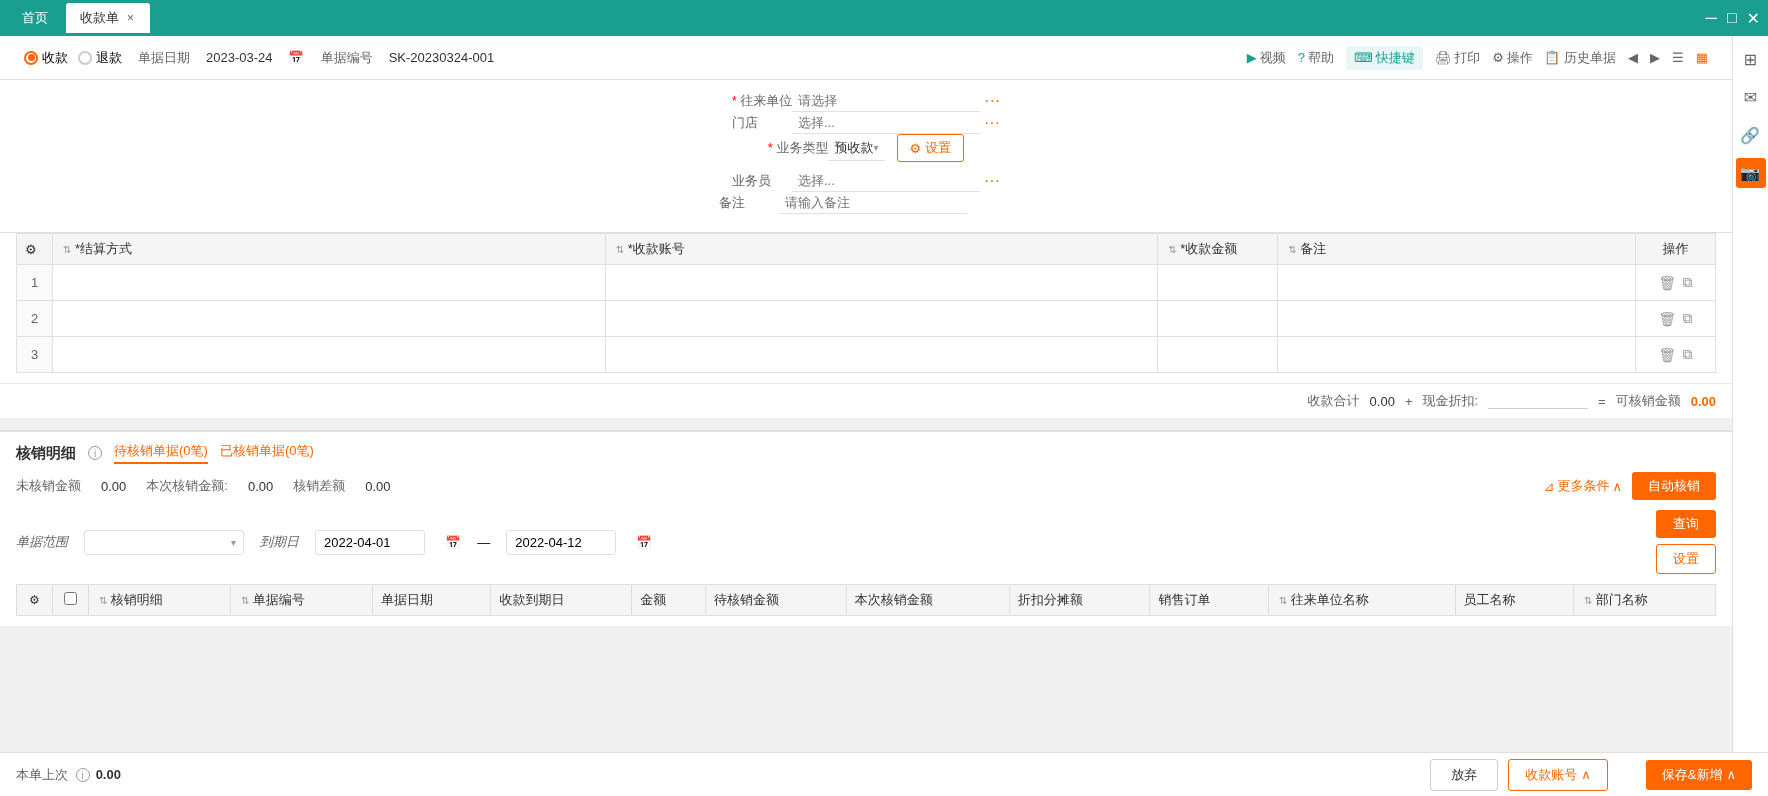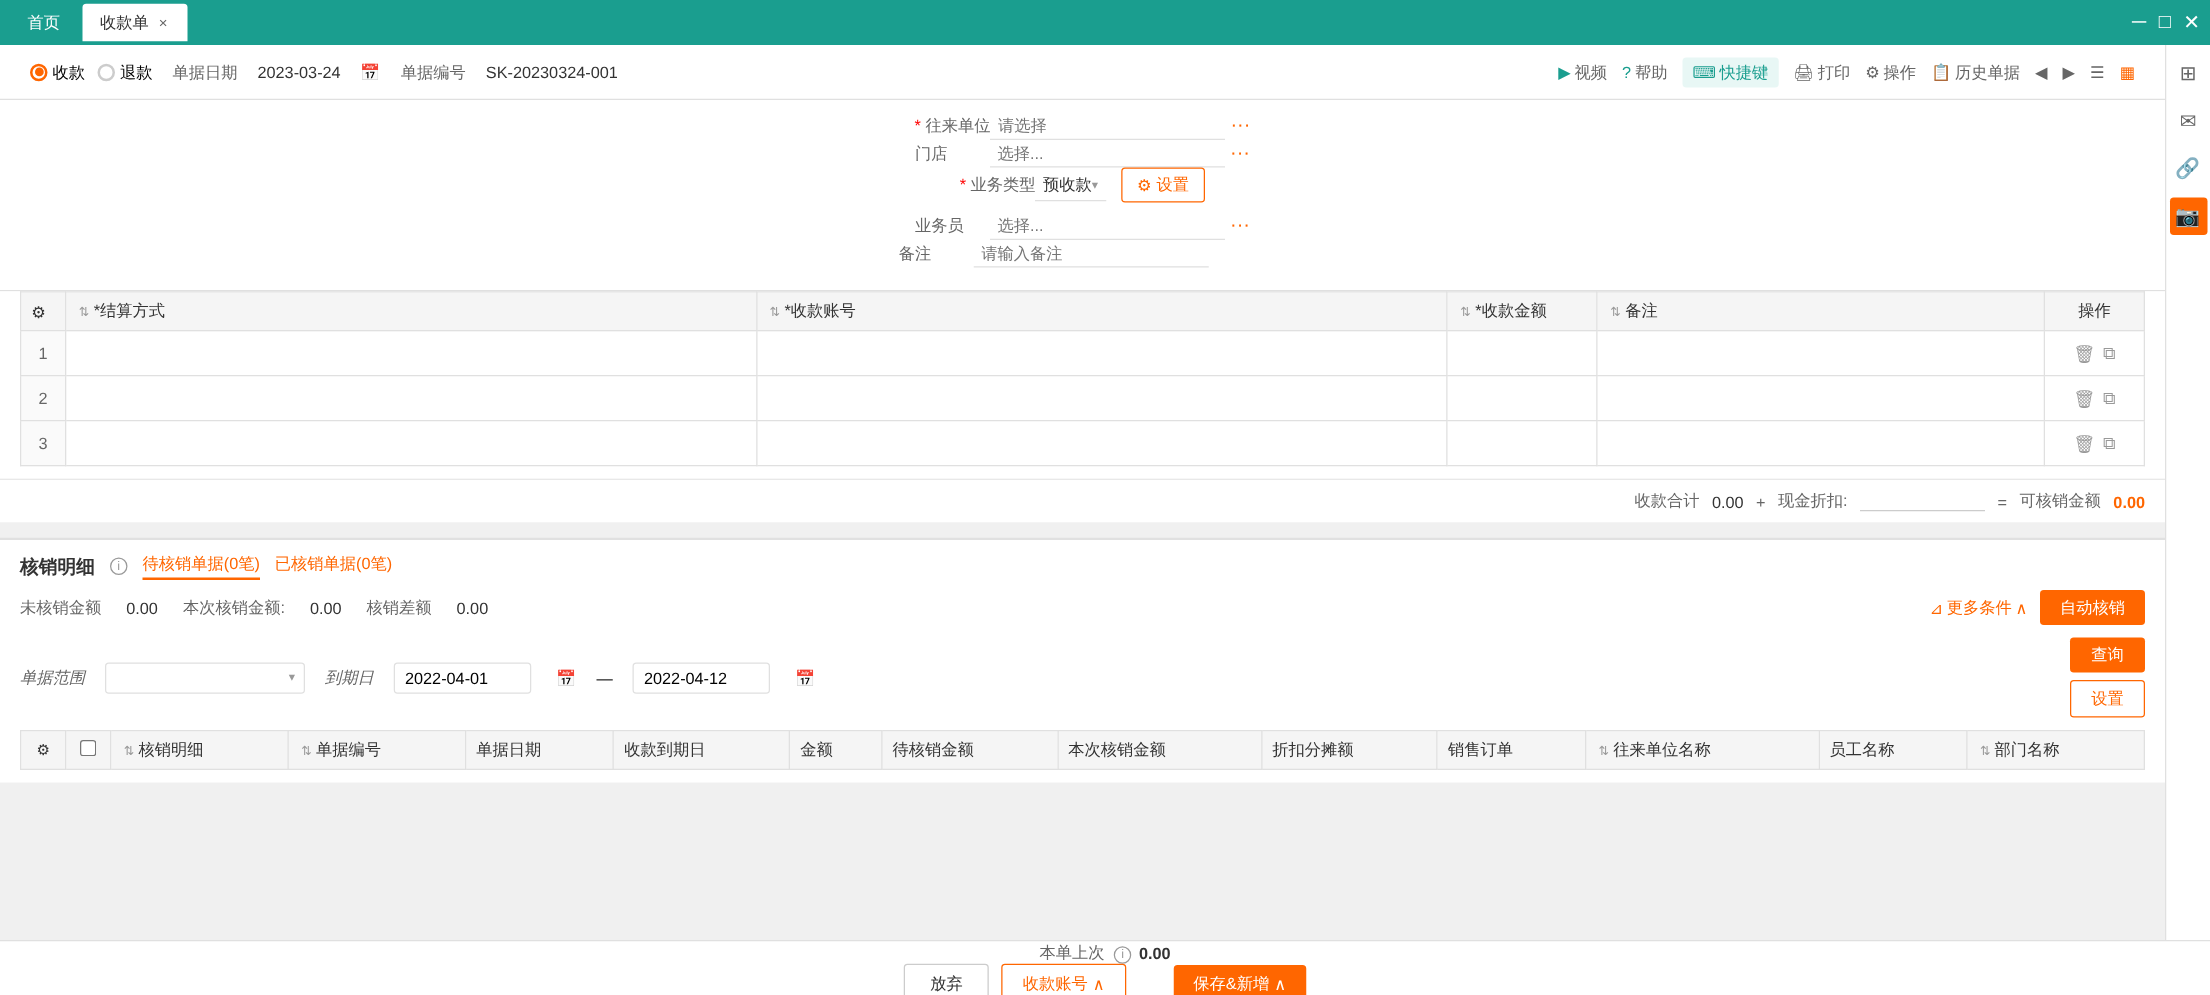--- a/index.html
+++ b/index.html
@@ -240,21 +240,20 @@
       bottom: 0;
       left: 0;
       right: 0;
       height: 44px;
       background: white;
       border-top: 1px solid #e0e0e0;
       display: flex;
       align-items: center;
       padding: 0 16px;
       justify-content: space-between;
-      flex-direction: column;
     }
     .footer-left { display: flex; align-items: center; gap: 6px; color: #666; }
     .footer-right { display: flex; align-items: center; gap: 10px; }
     .btn-white {
       background: white;
       color: #333;
       border: 1px solid #ccc;
       padding: 6px 20px;
       border-radius: 3px;
       cursor: pointer;

